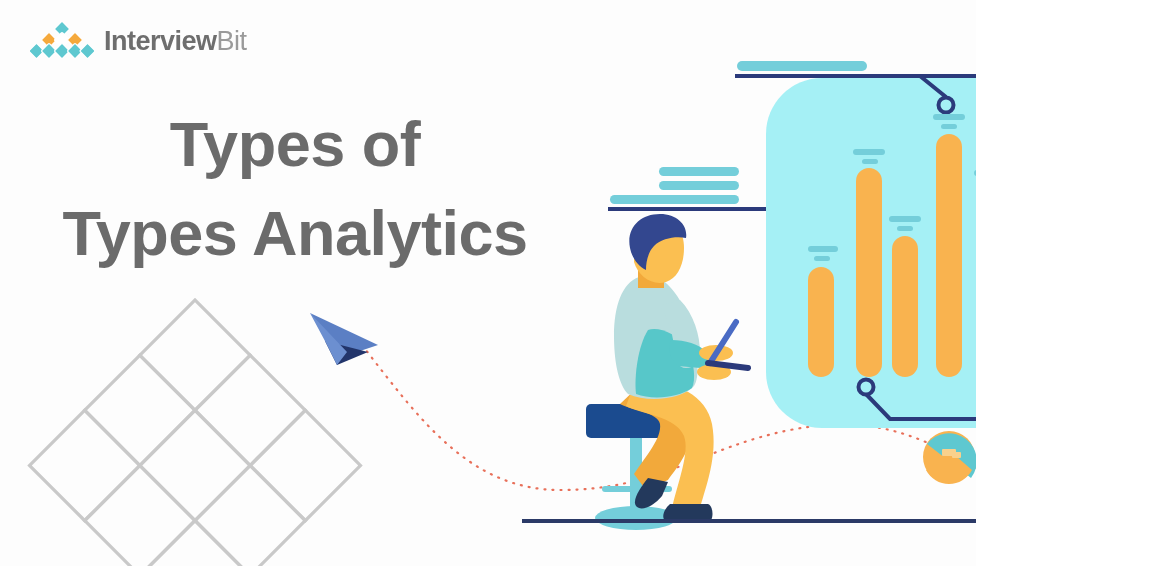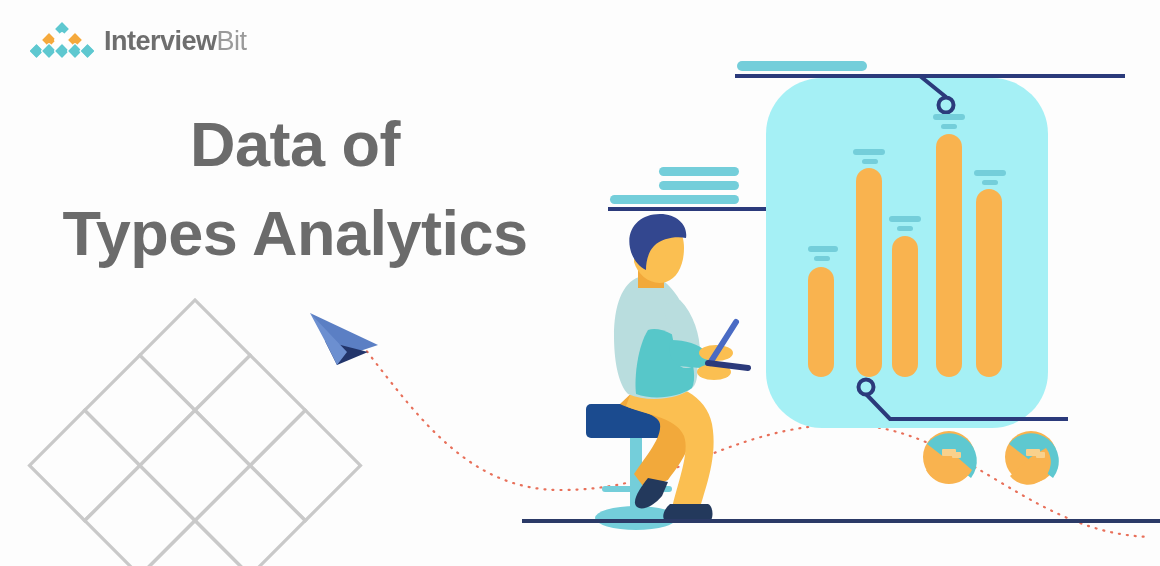--- a/index.html
+++ b/index.html
@@ -6,21 +6,21 @@
   * { margin:0; padding:0; box-sizing:border-box; }
   html,body { background:#ffffff; }
   body {
     font-family:"Liberation Sans", sans-serif;
     width:1160px; height:566px;
     overflow:hidden;
     position:relative;
   }
   #banner {
     position:relative;
-    width:1160px; height:566px;
+    width:976px; height:566px;
     background:#FDFDFD;
     overflow:hidden;
     text-decoration:underline;
   }
 
   
   #logo {
     position:absolute; left:30px; top:22px;
     display:flex; align-items:center; gap:10px;
   }
@@ -219,17 +219,17 @@
         <rect x="39.5" y="23.5" width="11" height="11" rx="1" transform="rotate(45 45 29)" fill="#5EC8D0"></rect>
         <rect x="52.0" y="23.5" width="11" height="11" rx="1" transform="rotate(45 57.5 29)" fill="#5EC8D0"></rect>
       </g>
     </svg>
     <div id="logo-word">
       <span class="lw-a">Interview</span><span class="lw-b">Bit</span>
     </div>
   </div>
 
   <h1 id="headline">
-    <span class="hl-line hl-1">Data of</span>
+    <span class="hl-line hl-1">Types of</span>
     <span class="hl-line hl-2">Types Analytics</span>
   </h1>
 
 </div>
 
 </body></html>

